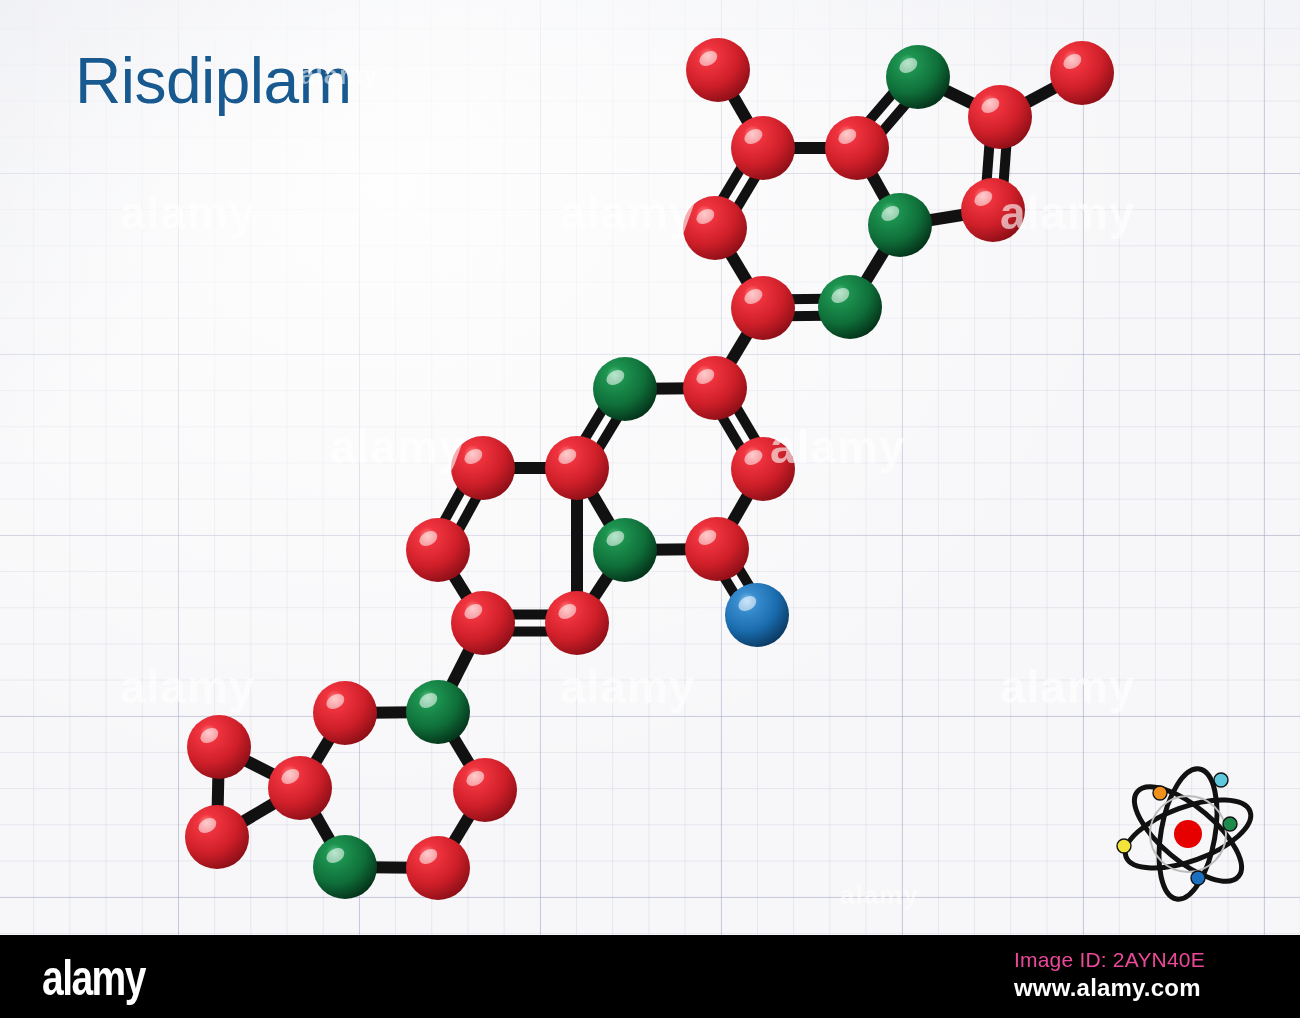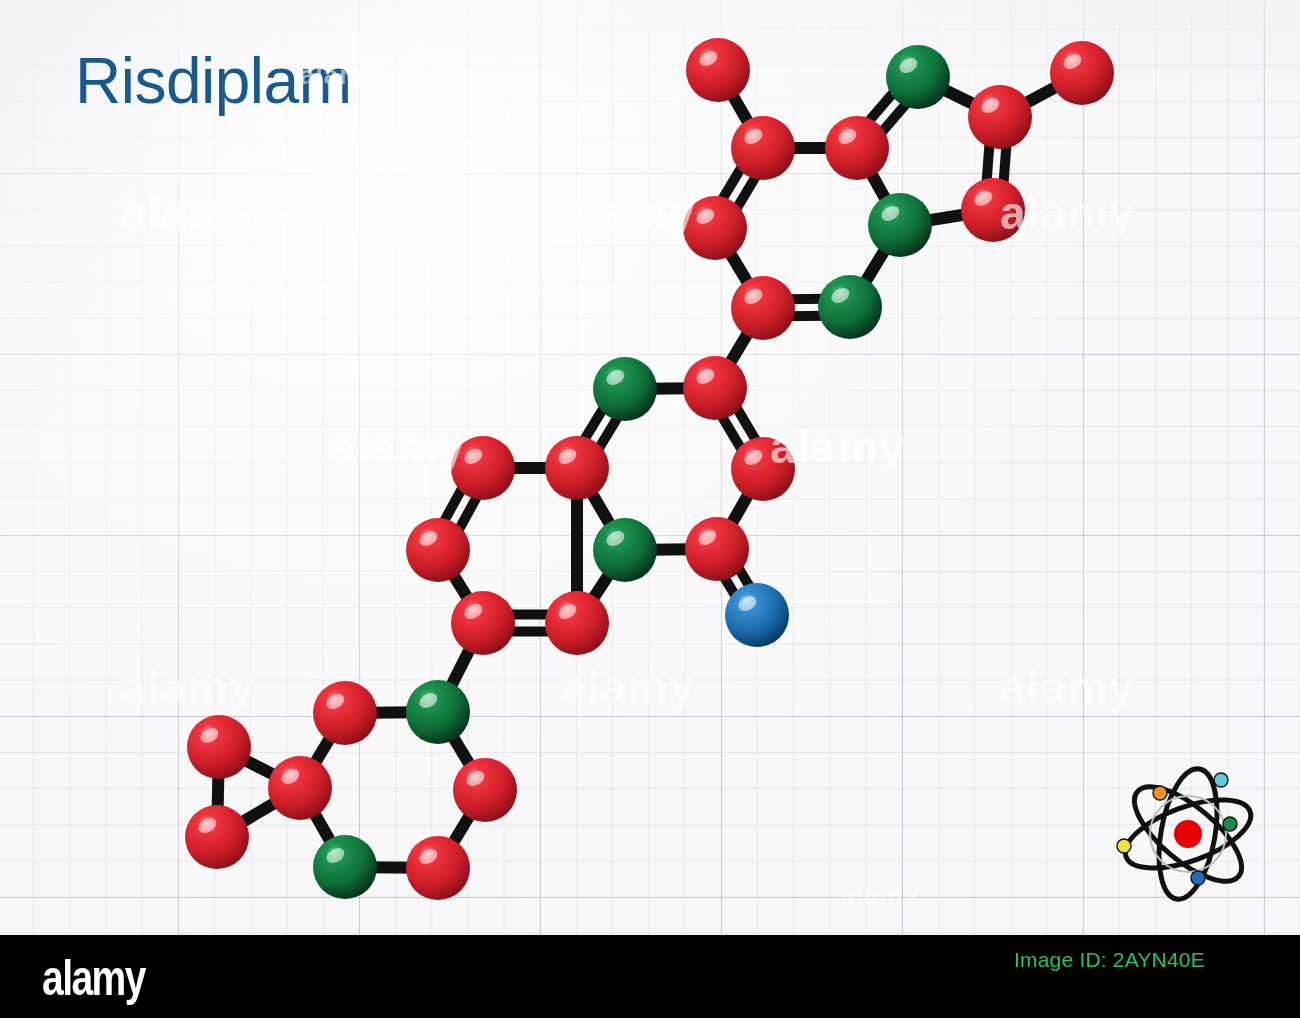--- a/index.html
+++ b/index.html
@@ -89,21 +89,21 @@
     letter-spacing:-2px;
     transform:scaleX(.78);
     transform-origin:left center;
   }
   #footer-right{
     position:absolute;right:26px;top:12px;
     text-align:left;
     width:260px;
   }
   #img-id{
-    color:#22c55e;
+    color:#ec4899;
     font-size:21px;
     line-height:26px;
     letter-spacing:.2px;
     white-space:nowrap;
   }
   #site{
     color:#ffffff;
     font-size:24px;
     font-weight:bold;
     line-height:30px;
@@ -408,16 +408,17 @@
     <circle cx="48" cy="35" r="7" fill="#f0911e" stroke="#111" stroke-width="1.4"></circle>
     <circle cx="118" cy="66" r="7" fill="#1b8a4b" stroke="#111" stroke-width="1.4"></circle>
     <circle cx="12" cy="88" r="7" fill="#f2e33a" stroke="#111" stroke-width="1.4"></circle>
     <circle cx="86" cy="120" r="7" fill="#1b6fc0" stroke="#111" stroke-width="1.4"></circle>
   </svg>
 
   <div id="footer">
     <div id="alamy-logo">alamy</div>
     <div id="footer-right">
       <div id="img-id">Image ID: 2AYN40E</div>
+      <div id="site">www.alamy.com</div>
     </div>
   </div>
 
 </div>
 
 </body></html>

